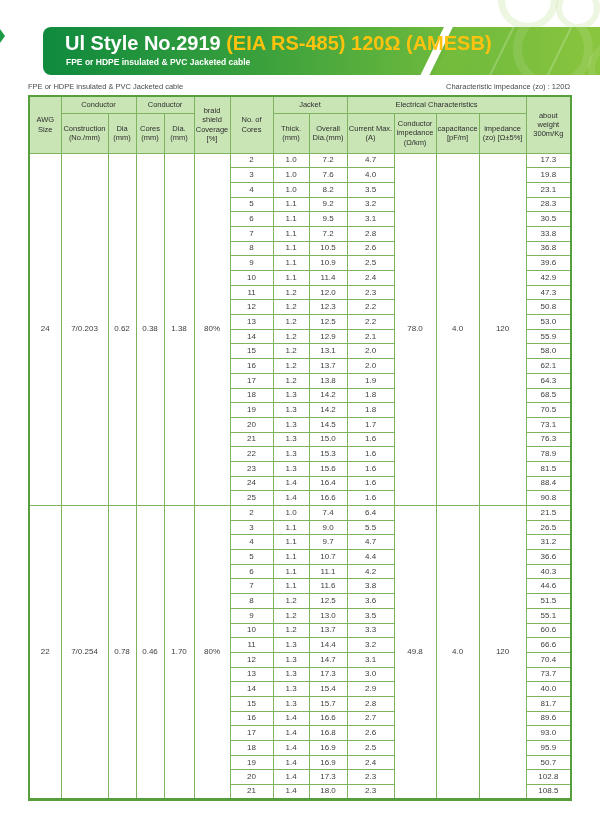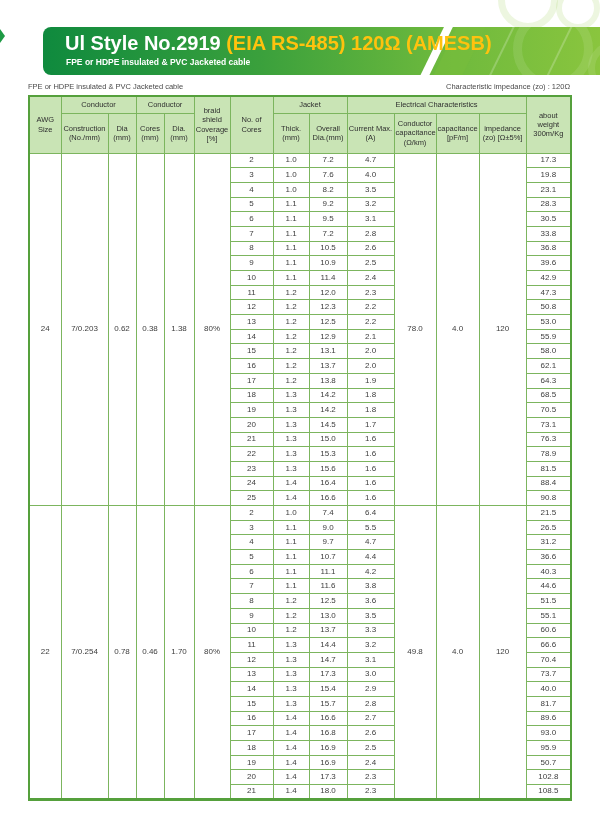--- a/index.html
+++ b/index.html
@@ -104,21 +104,21 @@
       <th rowspan="2">about weight 300m/Kg</th>
     </tr>
     <tr class="srow">
       <th>Construction (No./mm)</th>
       <th>Dia (mm)</th>
       <th>Cores (mm)</th>
       <th>Dia. (mm)</th>
       <th>Thick. (mm)</th>
       <th>Overall Dia.(mm)</th>
       <th>Current Max.(A)</th>
-      <th>Conductor capacitance (Ω/km)</th>
+      <th>Conductor impedance (Ω/km)</th>
       <th>capacitance [pF/m]</th>
       <th>impedance (zo) [Ω±5%]</th>
     </tr>
   </thead>
   <tbody id="spec-body">
       <tr>
         <td rowspan="24">24</td>
         <td rowspan="24">7/0.203</td>
         <td rowspan="24">0.62</td>
         <td rowspan="24">0.38</td>

